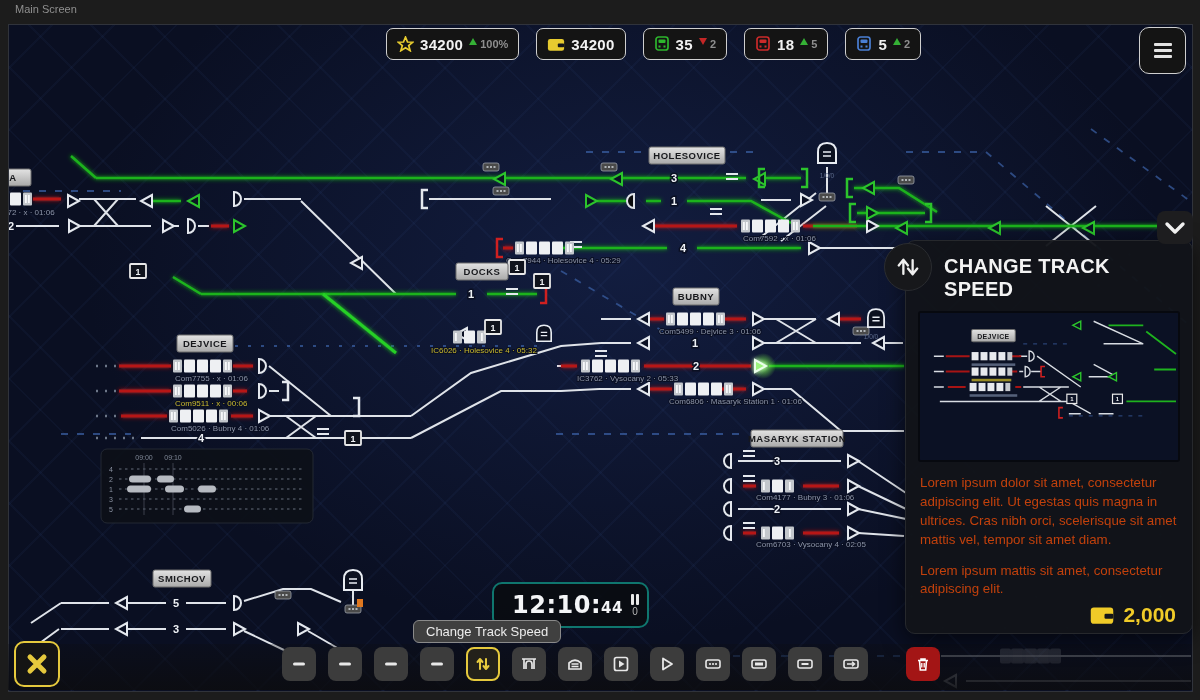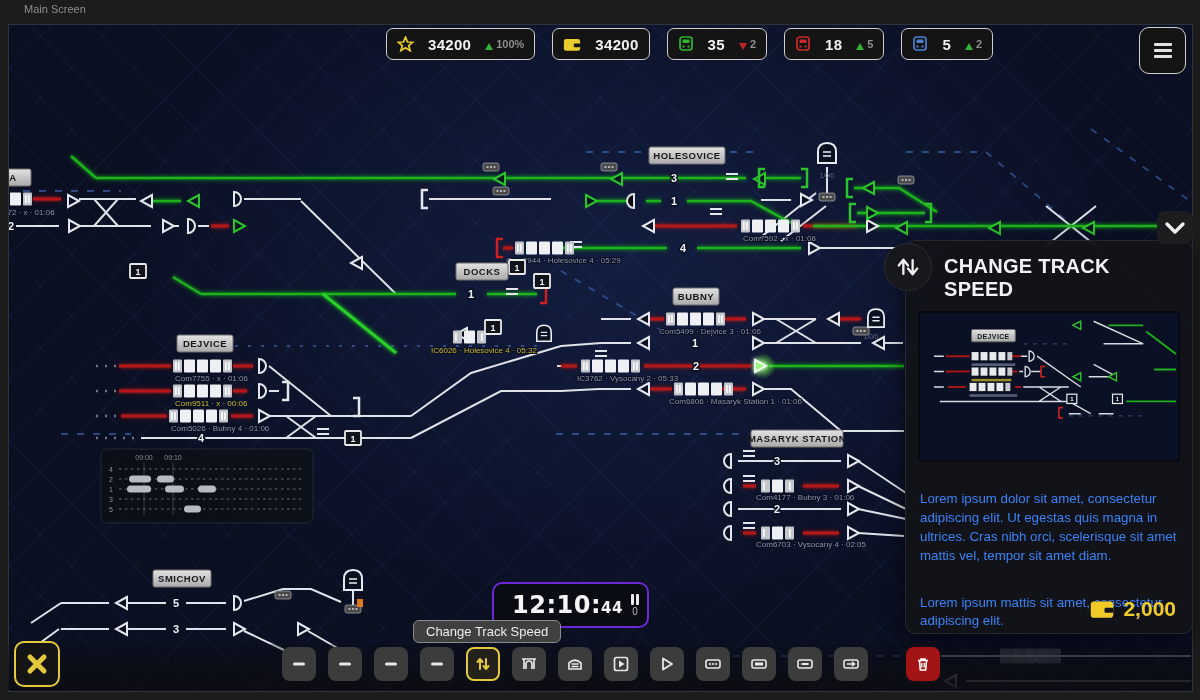--- a/index.html
+++ b/index.html
@@ -1,17 +1,17 @@
 <!DOCTYPE html>
 <html><head>
 <meta charset="utf-8">
 <style>
   html,body{margin:0;padding:0}
   body{width:1200px;height:700px;background:#1c1c1c;font-family:"Liberation Sans",sans-serif;position:relative;overflow:hidden}
-  .screen-label{position:absolute;top:3px;left:24px;font-size:11px;color:#8f8f8f;z-index:5}
+  .screen-label{position:absolute;top:3px;left:15px;font-size:11px;color:#8f8f8f;z-index:5}
   .game{position:absolute;left:8px;top:24px;width:1183px;height:666px;background:#0a0f22;border:1px solid #30333b;overflow:hidden}
   .game::before{content:"";position:absolute;inset:0;z-index:0;background:
     repeating-linear-gradient(45deg,rgba(72,112,192,.055) 0 2px,transparent 2px 44px),
     repeating-linear-gradient(-45deg,rgba(72,112,192,.055) 0 2px,transparent 2px 44px),
     radial-gradient(ellipse at 52% 36%,rgba(32,52,112,.38),rgba(10,15,34,0) 62%)}
   svg.map{position:absolute;left:-8px;top:-24px;z-index:1}
 
   
   .w{stroke:#dfe3e9;stroke-width:2;fill:none}
   .wf{stroke:#dfe3e9;stroke-width:2;fill:none;opacity:.38}
@@ -36,40 +36,40 @@
   .std{font-size:9.5px;font-weight:bold;fill:#17181c;letter-spacing:.5px;text-transform:uppercase;text-anchor:middle}
   .dc{font-size:6.5px;fill:#5d6b8c;text-anchor:middle}
   .ttxt{font-size:7px;fill:#7f8796;text-anchor:middle}
   .trow{font-size:7px;fill:#8b93a2;text-anchor:end}
   .tt-block{fill:#b6bac1}
   .ttdash{stroke:#474d59;stroke-width:1.5;stroke-dasharray:2.5 3.5}
   .ttgrid{stroke:#3a3f4a;stroke-width:1}
 
   
   .badges{position:absolute;left:386px;top:28px;display:flex;gap:17px;z-index:10}
-  .badge{display:flex;align-items:center;gap:14px;height:30px;padding:0 10px;background:#141414;border:1.5px solid #cfcfcf;border-radius:7px}
+  .badge{display:flex;align-items:center;gap:6px;height:30px;padding:0 10px;background:#141414;border:1.5px solid #cfcfcf;border-radius:7px}
   .badge .val{font-size:15px;font-weight:bold;color:#f2f2f2;letter-spacing:.3px}
-  .badge .delta{display:flex;align-items:flex-end;gap:3px;font-size:11px;font-weight:bold;color:#8f8f8f}
+  .badge .delta{display:flex;align-items:flex-start;gap:3px;font-size:11px;font-weight:bold;color:#8f8f8f}
   .tri-up{width:0;height:0;border-left:4px solid transparent;border-right:4px solid transparent;border-bottom:7px solid #35b135}
   .tri-down{width:0;height:0;border-left:4px solid transparent;border-right:4px solid transparent;border-top:7px solid #c32626}
   .menu-btn{position:absolute;right:14px;top:27px;width:45px;height:45px;background:#141414;border:1.5px solid #cfcfcf;border-radius:10px;display:flex;flex-direction:column;justify-content:center;align-items:center;gap:3.5px;z-index:10;cursor:pointer}
   .menu-btn i{display:block;width:18px;height:2.5px;background:#e2e2e2;border-radius:1px}
 
   
   .panel{position:absolute;left:905px;top:240px;width:286px;height:392px;background:rgba(18,20,25,.96);border:1px solid #26282c;border-radius:10px;z-index:30;box-shadow:0 6px 22px rgba(0,0,0,.6)}
   .panel-header{position:relative;padding:14px 14px 8px 38px}
   .panel-title{font-size:20px;font-weight:bold;color:#f3f3f3;letter-spacing:.3px}
   .panel-icon{position:absolute;left:-22px;top:2px;width:46px;height:46px;border-radius:50%;background:#17181b;border:1px solid #2a2c30;display:grid;place-items:center}
   .thumb{margin:2px 12px 0;height:147px;background:#0b1124;border:2px solid #07090f;border-radius:3px;overflow:hidden}
-  .panel p{margin:28px 14px 0;font-size:13.3px;line-height:1.42;color:#3b82f6}
-  .cost{position:absolute;right:16px;bottom:12px;display:flex;align-items:center;gap:8px;color:#f0cb28;font-size:21px;font-weight:bold}
+  .panel p{margin:12px 14px 0;font-size:13.3px;line-height:1.42;color:#c2410c}
+  .cost{position:absolute;right:16px;bottom:6px;display:flex;align-items:center;gap:8px;color:#f0cb28;font-size:21px;font-weight:bold}
   .chevron-btn{position:absolute;left:1157px;top:211px;width:36px;height:33px;background:#1d1d1f;border-radius:8px;display:grid;place-items:center;z-index:40;cursor:pointer}
 
   
-  .clock{position:absolute;left:492px;top:582px;width:157px;height:46px;border:2px solid #6d28d9;border-radius:10px;background:rgba(9,11,16,.88);display:flex;align-items:center;padding:0 10px;gap:8px;z-index:35;box-sizing:border-box}
+  .clock{position:absolute;left:492px;top:582px;width:157px;height:46px;border:2px solid #0f766e;border-radius:10px;background:rgba(9,11,16,.88);display:flex;align-items:center;padding:0 10px;gap:8px;z-index:35;box-sizing:border-box}
   .clock .time{font-size:24px;font-weight:bold;color:#f4f5f7;letter-spacing:.5px;font-family:"DejaVu Sans","Liberation Sans",sans-serif}
   .clock .secs{font-size:15px}
   .clock .side{margin-left:auto;display:flex;flex-direction:column;align-items:center;gap:1px}
   .pause{display:flex;gap:2.5px}
   .pause i{display:block;width:3px;height:11px;background:#e9e9e9;border-radius:1px}
   .clock .cnt{font-size:10px;color:#b5b5b5}
 
   
   .tooltip{position:absolute;left:413px;top:620px;padding:3px 12px;background:#404040;border:1px solid #8a8a8a;border-radius:6px;font-size:13px;color:#ececec;z-index:50;white-space:nowrap}
 

